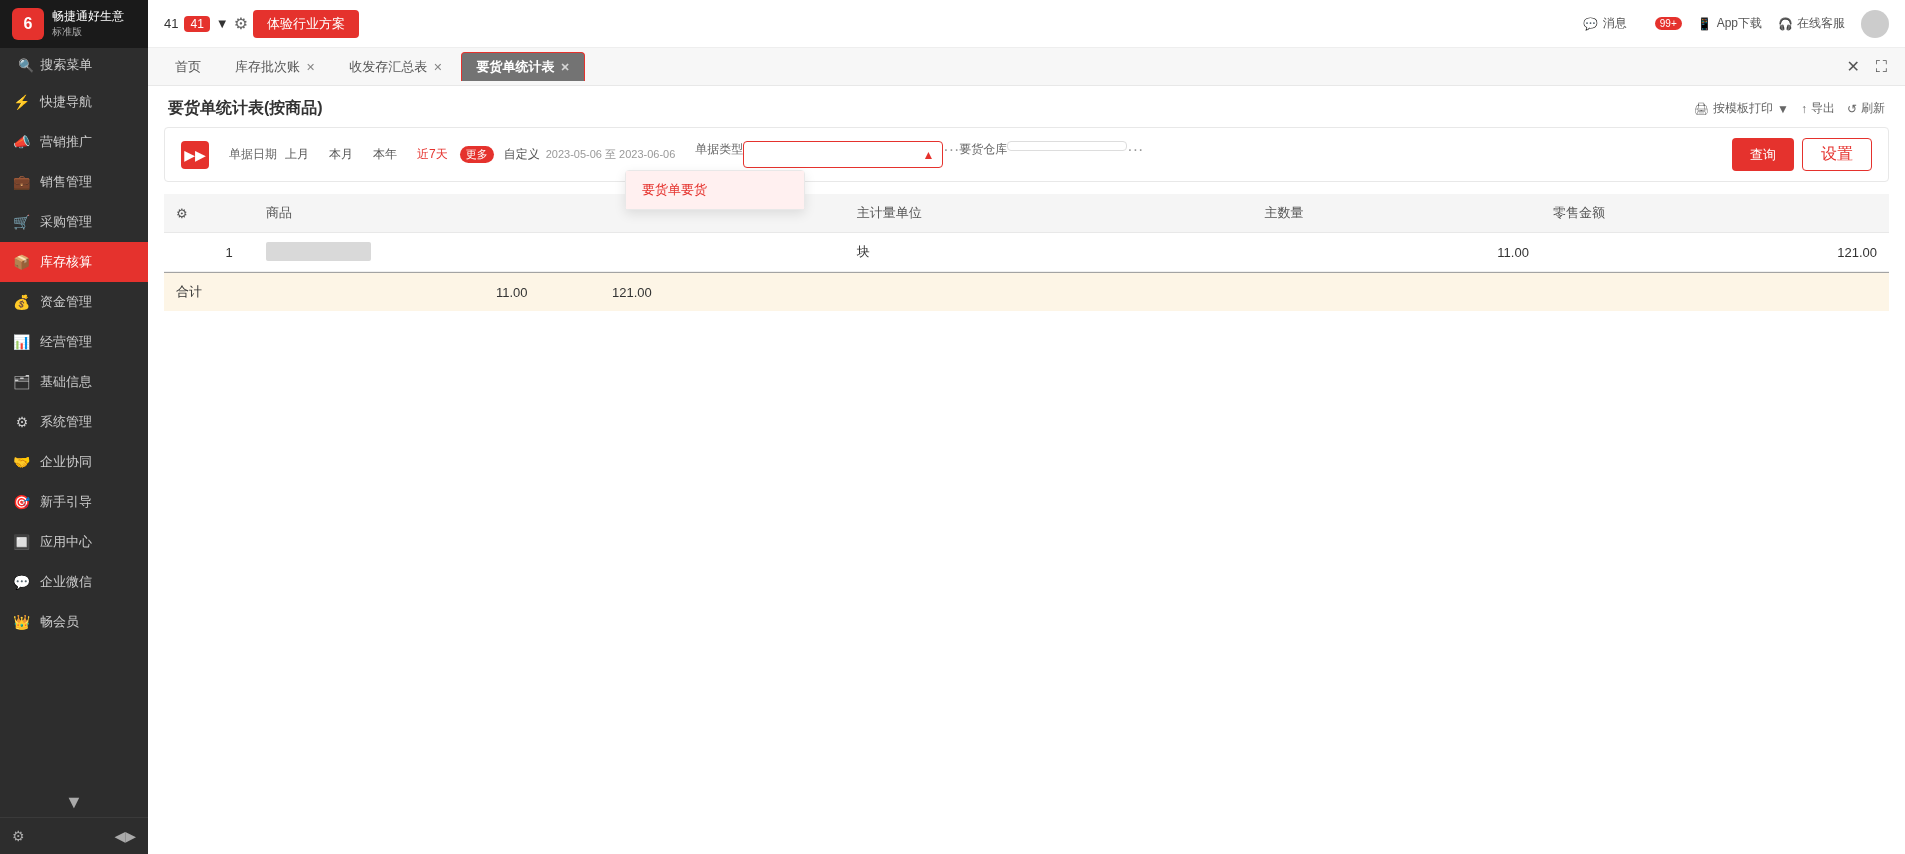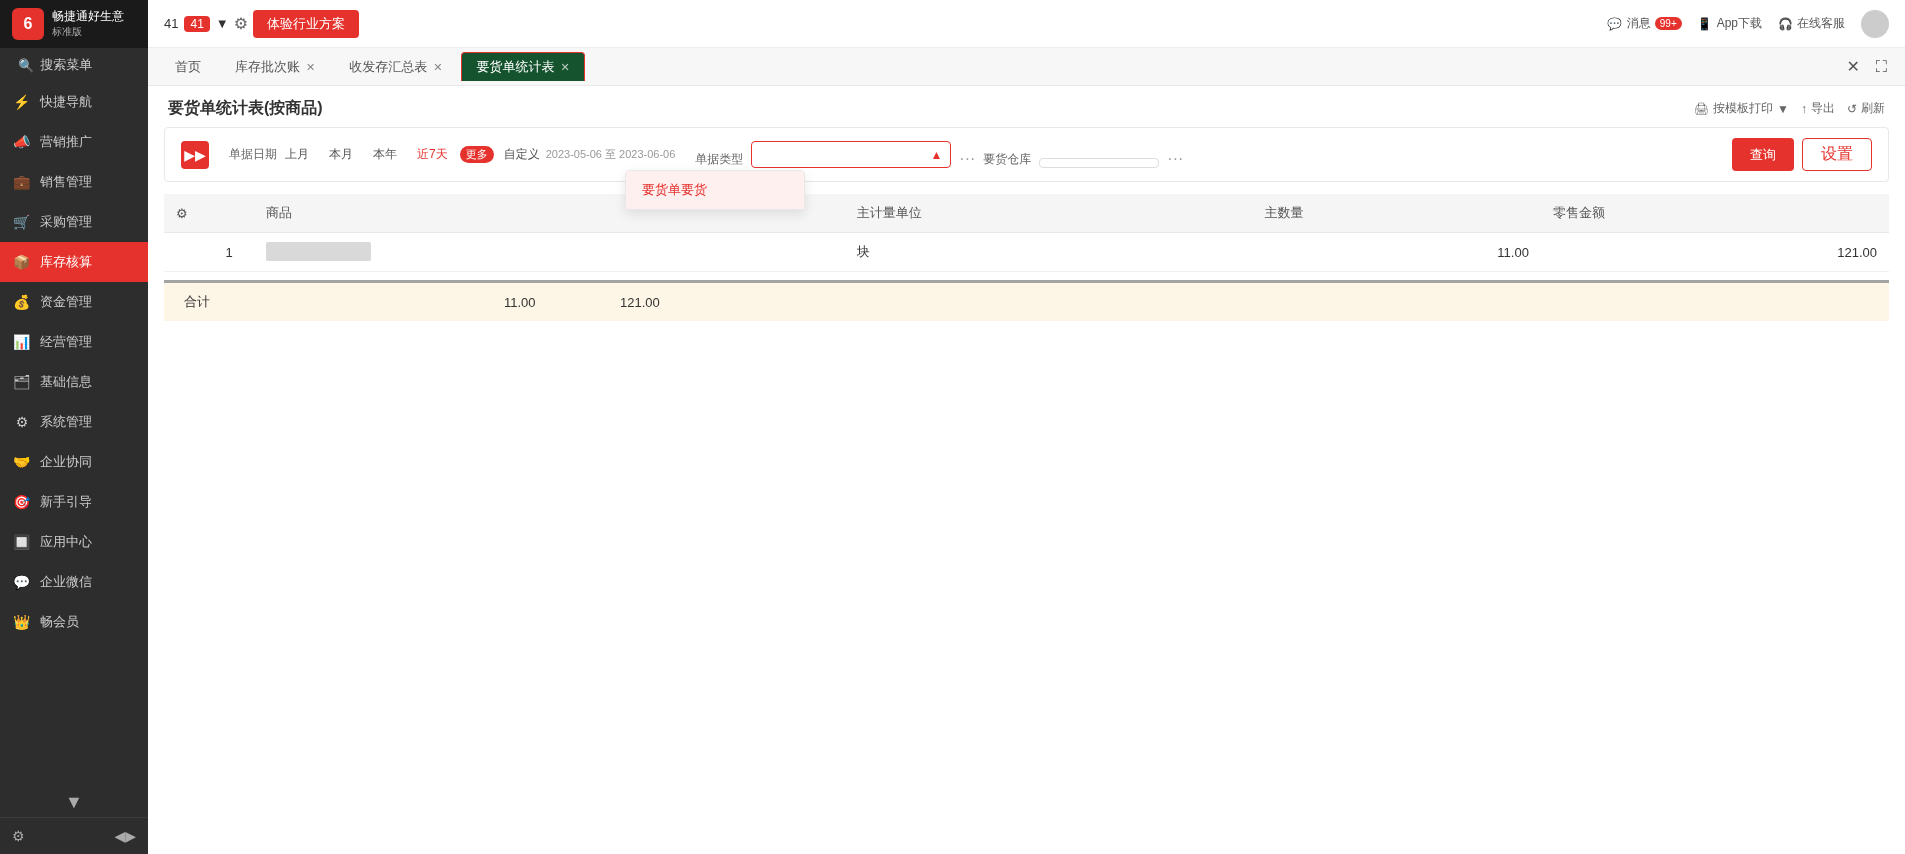--- a/index.html
+++ b/index.html
@@ -121,20 +121,21 @@
       font-size: 13px;
     }
     .topbar-right { display: flex; align-items: center; gap: 16px; }
     .topbar-action { display: flex; align-items: center; gap: 4px; cursor: pointer; color: #555; font-size: 12px; }
     .topbar-action .badge {
       background: #e5322d;
       color: white;
       border-radius: 10px;
       padding: 1px 5px;
       font-size: 10px;
+      margin-left: 24px;
     }
     .avatar { width: 28px; height: 28px; background: #ccc; border-radius: 50%; cursor: pointer; }
 
     
     .tabs-bar {
       height: 38px;
       background: #f7f7f7;
       display: flex;
       align-items: center;
       padding: 0 12px;
@@ -150,23 +151,24 @@
       font-size: 13px;
       color: #555;
       border-radius: 4px 4px 0 0;
       position: relative;
       gap: 6px;
       border: 1px solid transparent;
       border-bottom: none;
       background: transparent;
     }
     .tab-item.active {
-      background: #14532d;
+      background: #737373;
       color: #fff;
       border-color: #e5322d;
+      font-weight: bold;
     }
     .tab-close { font-size: 11px; cursor: pointer; opacity: 0.7; }
     .tabs-actions { margin-left: auto; display: flex; align-items: center; gap: 4px; }
     .tabs-action-btn { cursor: pointer; color: #555; font-size: 16px; padding: 2px 6px; }
 
     
     .content { flex: 1; overflow: auto; background: #fff; }
     .page-header {
       display: flex;
       align-items: center;
@@ -224,21 +226,21 @@
     .date-shortcut-badge {
       background: #e5322d;
       color: white;
       border-radius: 10px;
       padding: 1px 6px;
       font-size: 11px;
       cursor: pointer;
     }
     .date-custom { color: #555; font-size: 12px; cursor: pointer; padding: 2px 6px; }
     .date-range { color: #999; font-size: 11px; }
-    .filter-select-group { display: flex; align-items: flex-end; gap: 8px; flex: 1; }
+    .filter-select-group { display: flex; align-items: flex-start; flex: 1; }
     .filter-select {
       border: 1px solid #e5322d;
       border-radius: 4px;
       padding: 4px 8px;
       font-size: 12px;
       min-width: 200px;
       display: flex;
       align-items: center;
       justify-content: space-between;
       cursor: pointer;
@@ -324,23 +326,23 @@
       color: transparent;
       border-radius: 2px;
       user-select: none;
     }
 
     
     .table-footer {
       background: #fdf5e6;
       display: flex;
       align-items: center;
-      padding: 10px 20px;
-      border-top: 3px solid #a3a3a3;
-      margin: 8px 16px;
+      padding: 10px 12px;
+      border-top: 1px solid #a3a3a3;
+      margin: 0 16px;
     }
     .footer-label { color: #333; font-size: 13px; width: 240px; }
     .footer-val { font-size: 13px; color: #333; min-width: 80px; }
     .footer-val2 { font-size: 13px; color: #333; min-width: 80px; margin-left: 36px; }
   </style>
 </head>
 <body>
 
 <div class="sidebar">
   <div class="sidebar-header">

